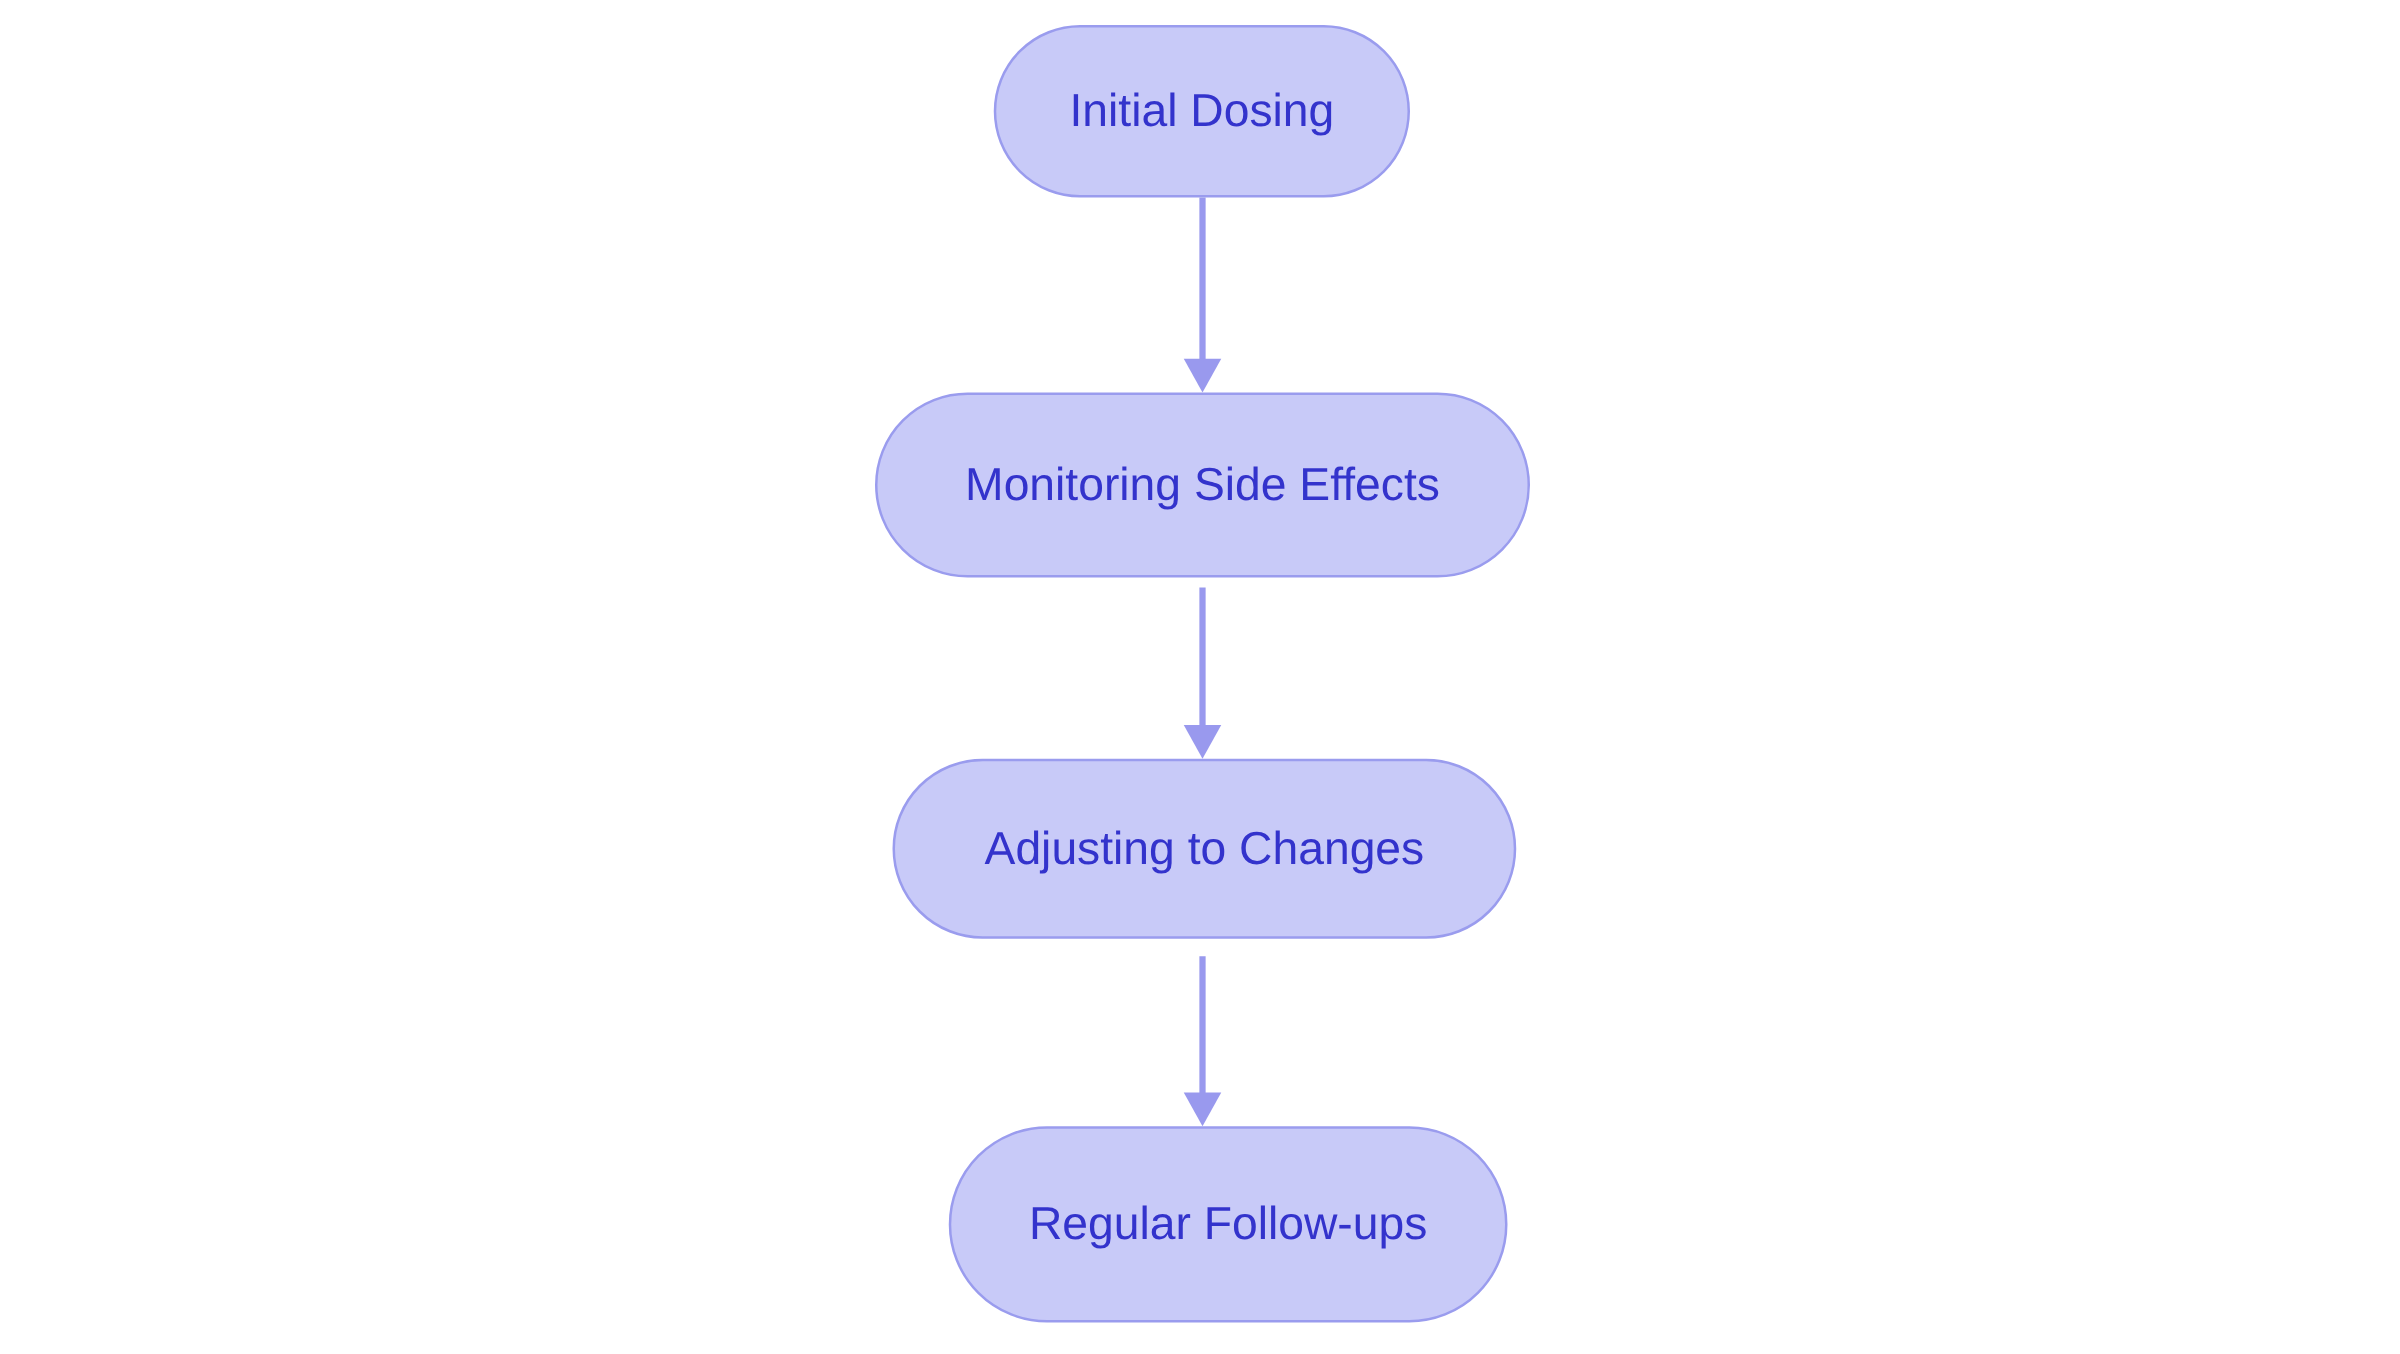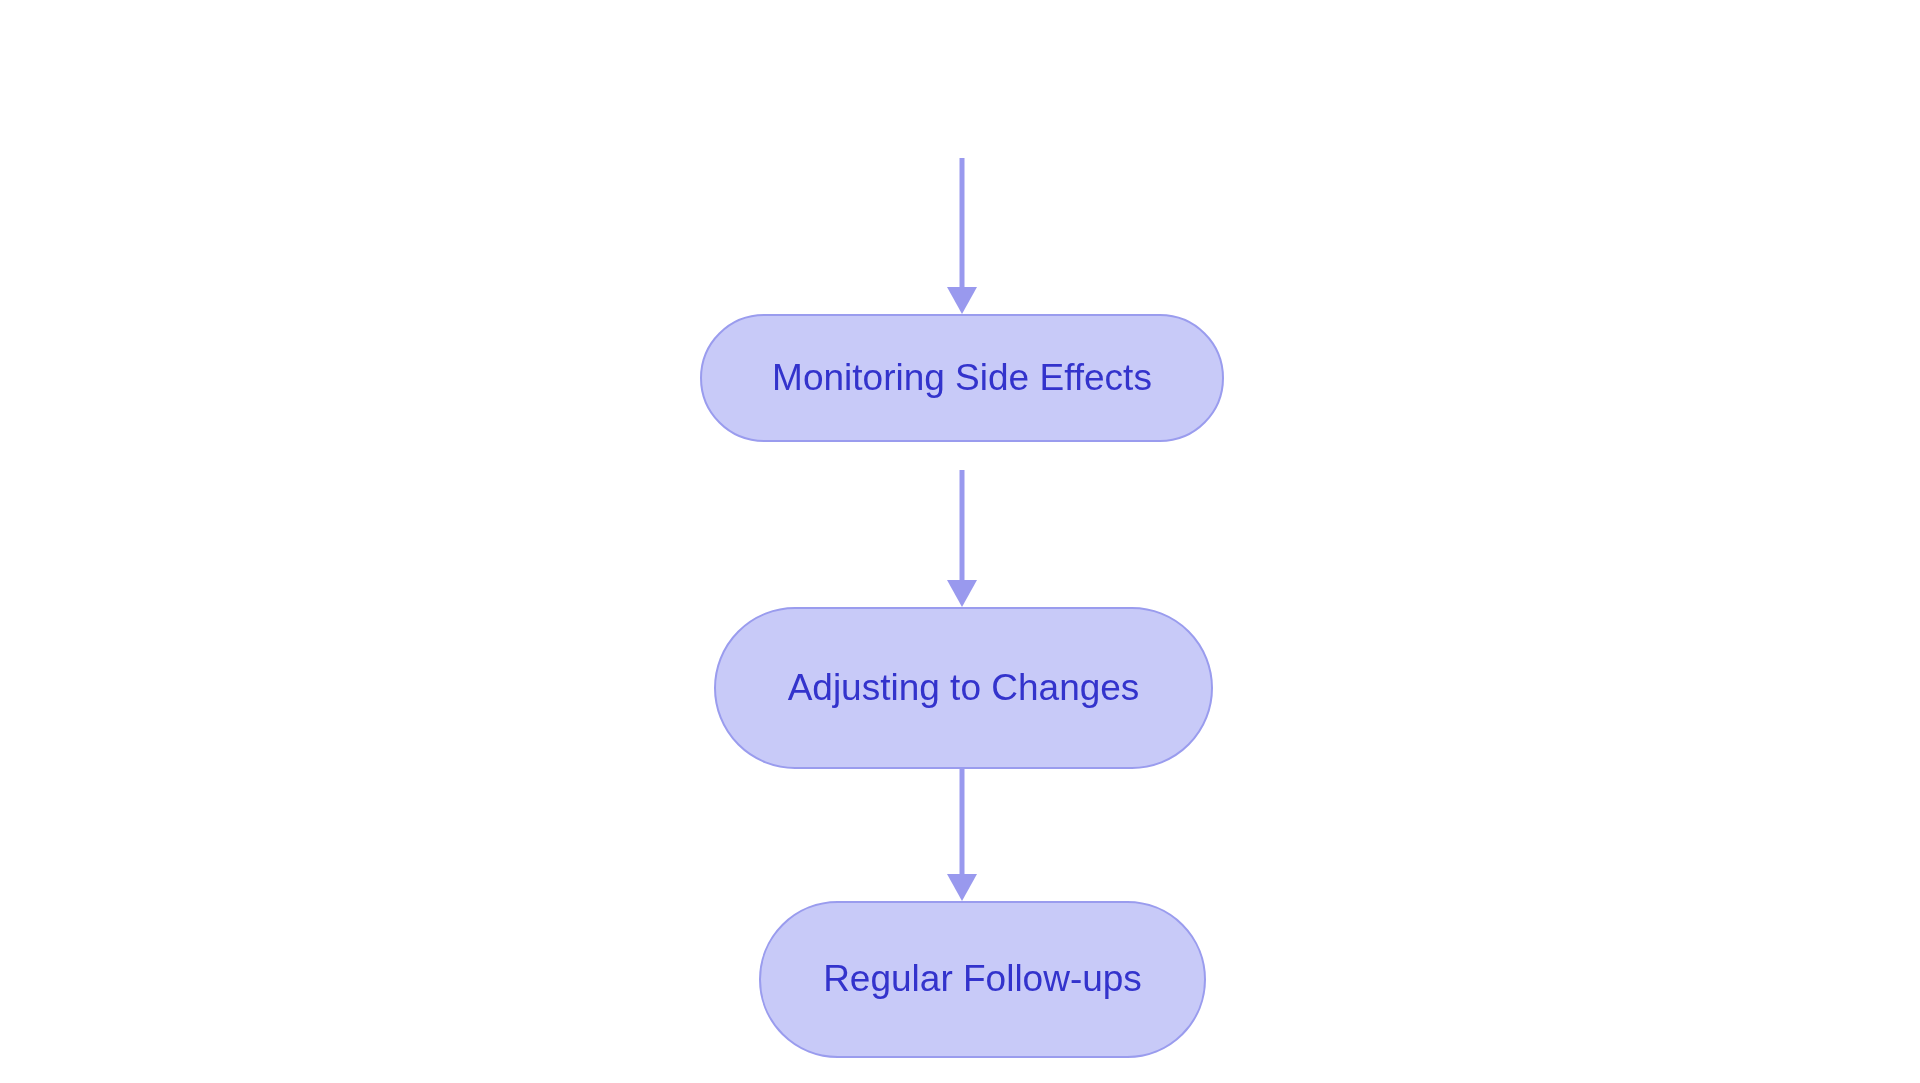--- a/index.html
+++ b/index.html
@@ -50,22 +50,22 @@
     font-size: 37px;
     font-weight: 400;
     letter-spacing: 0px;
     line-height: 1.1;
     white-space: nowrap;
     user-select: none;
   }
 
   
   #node-0 { left: 795px;  top: 20px;   width: 333px; height: 138px; }
-  #node-1 { left: 700px;  top: 314px;  width: 524px; height: 128px; text-align: right; }
-  #node-2 { left: 714px;  top: 607px;  width: 499px; height: 162px; }
+  #node-1 { left: 700px;  top: 314px;  width: 524px; height: 148px; text-align: right; }
+  #node-2 { left: 714px;  top: 607px;  width: 499px; height: 144px; }
   #node-3 { left: 759px;  top: 901px;  width: 447px; height: 157px; }
 </style>
 </head>
 <body>
 
 <div id="flow-canvas">
 
   <svg class="edge-layer" viewBox="0 0 1920 1083" width="1920" height="1083" xmlns="http://www.w3.org/2000/svg">
 
     <g>
@@ -77,20 +77,23 @@
       <line x1="962" y1="470" x2="962" y2="581" stroke="#9999ee" stroke-width="5"></line>
       <polygon points="947,580 977,580 962,607" fill="#9999ee"></polygon>
     </g>
 
     <g>
       <line x1="962" y1="765" x2="962" y2="875" stroke="#9999ee" stroke-width="5"></line>
       <polygon points="947,874 977,874 962,901" fill="#9999ee"></polygon>
     </g>
   </svg>
 
+  <div class="flow-node" id="node-0">
+    <span class="node-label">Initial Dosing</span>
+  </div>
 
   <div class="flow-node" id="node-1">
     <span class="node-label">Monitoring Side Effects</span>
   </div>
 
   <div class="flow-node" id="node-2">
     <span class="node-label">Adjusting to Changes</span>
   </div>
 
   <div class="flow-node" id="node-3">

